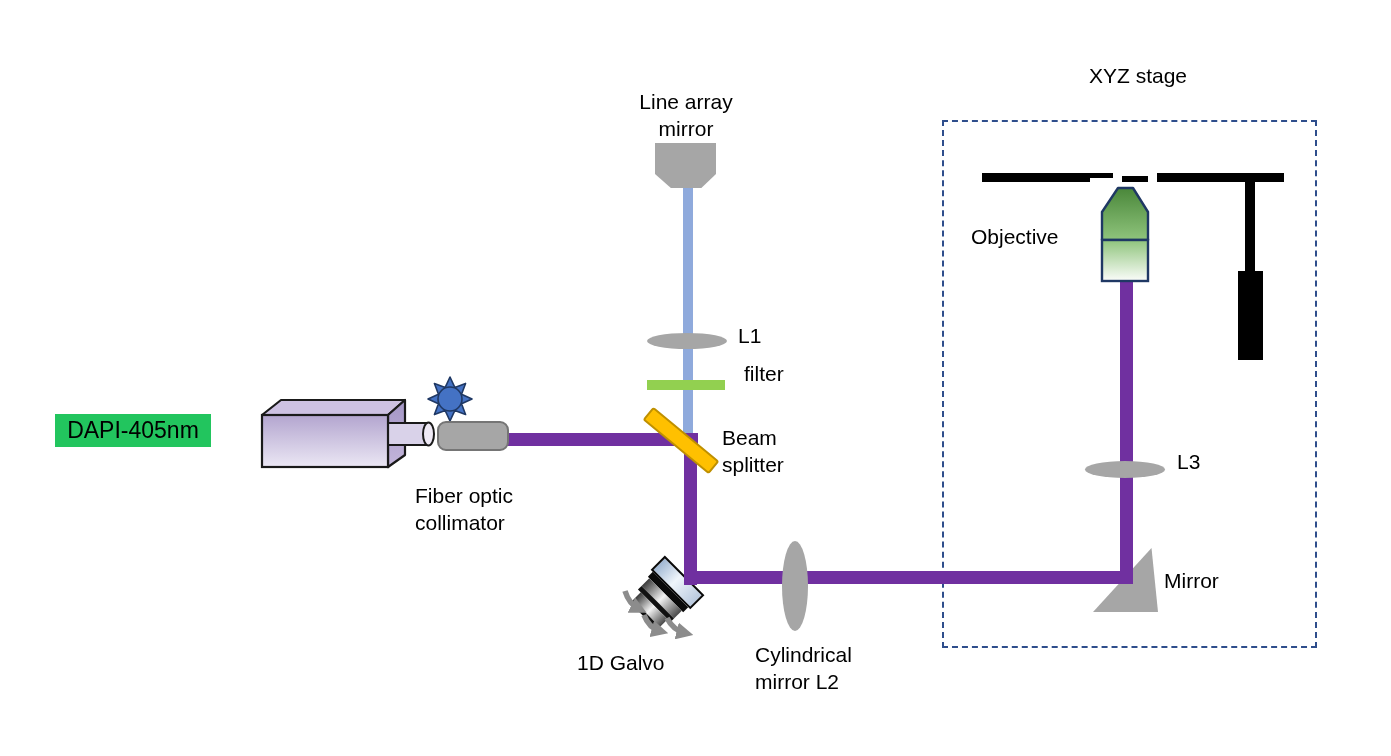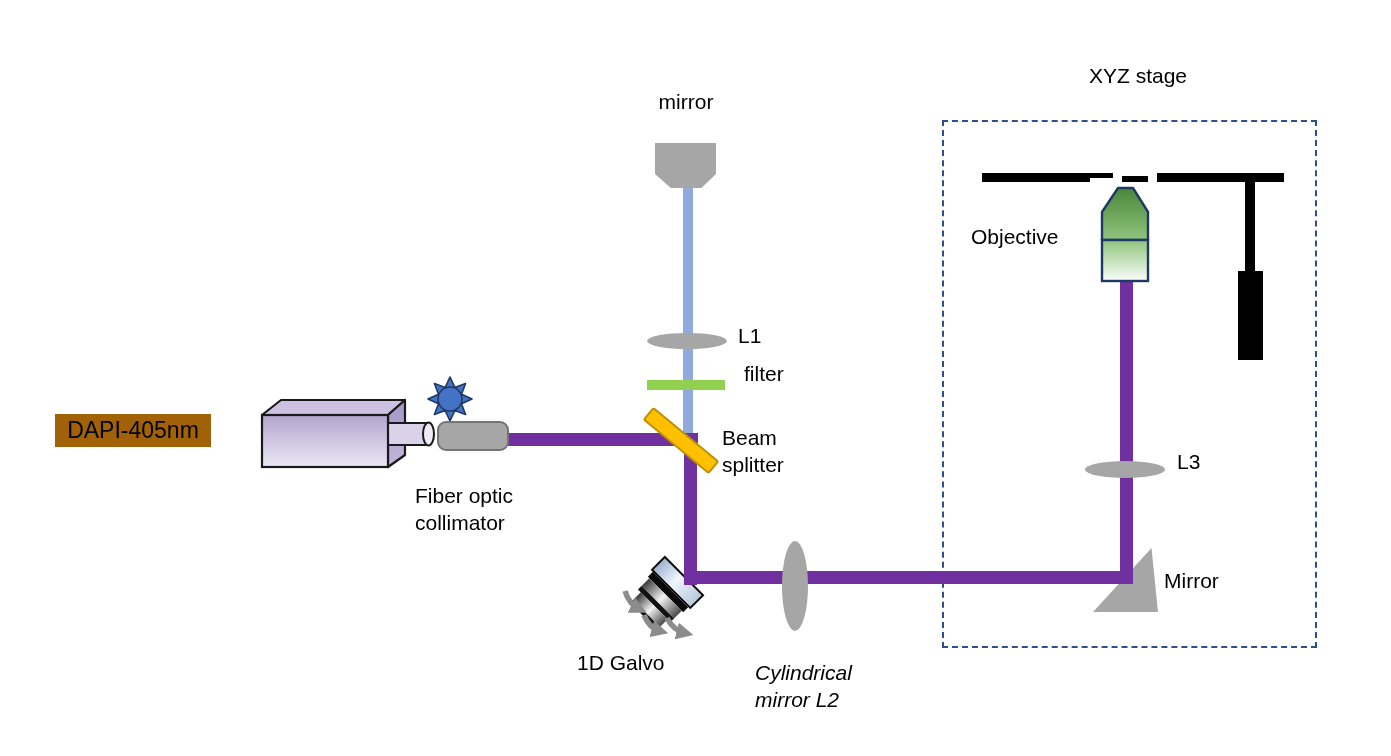--- a/index.html
+++ b/index.html
@@ -4,21 +4,21 @@
 <style>
   html,body{margin:0;padding:0;background:#fff;}
   #stage{
     position:relative;width:1391px;height:756px;background:#ffffff;
     font-family:"Liberation Sans",sans-serif;color:#000;overflow:hidden;
   }
   .abs{position:absolute;}
   .label{position:absolute;font-size:21px;line-height:27px;color:#000;white-space:nowrap;}
 
   
-  #dapi{left:55px;top:414px;width:156px;height:33px;background:#a16207;
+  #dapi{left:55px;top:414px;width:156px;height:33px;background:#22c55e;
         font-size:23px;line-height:33px;text-align:center;}
 
   
   #laser-svg{left:258px;top:394px;}
   
   #burst-svg{left:427px;top:376px;}
 
   
   #collimator{left:437px;top:421px;width:72px;height:30px;background:#A6A6A6;
               border:2px solid #757575;border-radius:9px;box-sizing:border-box;}
@@ -78,21 +78,21 @@
   #mirror-tri{left:1093px;top:548px;width:65px;height:64px;background:#A6A6A6;
               clip-path:polygon(90% 0,100% 100%,0 100%);}
 
   
   #lbl-camera{left:596px;top:88px;width:180px;text-align:center;}
   #lbl-l1{left:738px;top:322px;}
   #lbl-filter{left:744px;top:360px;text-align:center;}
   #lbl-splitter{left:722px;top:424px;}
   #lbl-fiber{left:415px;top:482px;}
   #lbl-galvo{left:577px;top:649px;}
-  #lbl-cyl{left:755px;top:659px;font-style:italic;}
+  #lbl-cyl{left:755px;top:641px;}
   #lbl-xyz{left:1049px;top:62px;margin-left:40px;}
   #lbl-objective{left:971px;top:223px;}
   #lbl-l3{left:1177px;top:448px;text-align:center;}
   #lbl-mirror{left:1164px;top:567px;}
 </style>
 </head>
 <body>
 
 <div id="stage">
 
@@ -179,20 +179,21 @@
           <stop offset="1" stop-color="#FBFDFA"></stop>
       </linearGradient>
     </defs>
     <path d="M22,6 L37,6 L52,30 L52,58 L6,58 L6,30 Z" fill="url(#objTop)" stroke="#1F3864" stroke-width="2.4" stroke-linejoin="round"></path>
     <rect x="6" y="58" width="46" height="41" fill="url(#objBot)" stroke="#1F3864" stroke-width="2.4"></rect>
   </svg>
 
   <div class="abs" id="lens-l3"></div>
 
   <div class="label" id="lbl-camera">
+    <div>Line array</div>
     <div>mirror</div>
   </div>
   <div class="label" id="lbl-l1">L1</div>
   <div class="label" id="lbl-filter">filter</div>
   <div class="label" id="lbl-splitter">
     <div>Beam</div>
     <div>splitter</div>
   </div>
   <div class="label" id="lbl-fiber">
     <div>Fiber optic</div>

